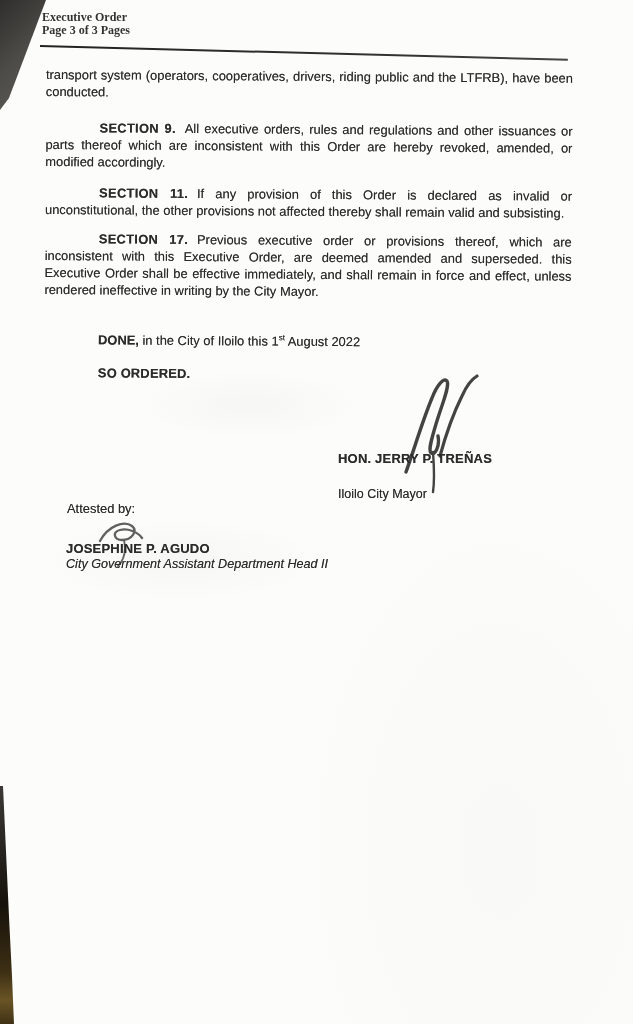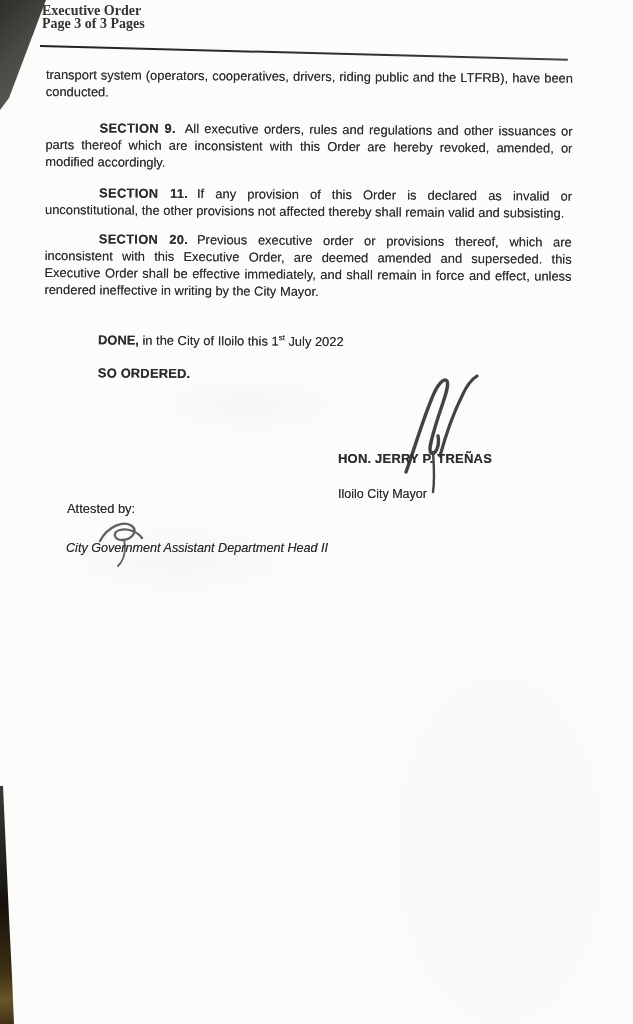--- a/index.html
+++ b/index.html
@@ -23,23 +23,23 @@
     filter:blur(0.5px);
   }
   .edge-artifact{
     position:absolute;left:0;top:786px;width:15px;height:238px;
     background:linear-gradient(to bottom, rgba(25,22,18,0.85) 0%, #16110b 50%, #3d2f14 78%, #6a5426 90%, #3f3114 100%);
     clip-path:polygon(0 0,3px 0,9px 55%,12px 80%,14px 100%,0 100%);
     filter:blur(0.6px);
   }
   
   .doc-header{
-    position:absolute;left:42px;top:4px;
+    position:absolute;left:42px;top:11px;
     font-family:"Liberation Serif", serif;
-    font-weight:bold;font-size:14px;line-height:13px;color:#333;
+    font-weight:bold;font-size:12px;line-height:13px;color:#333;
   }
   .header-rule{
     position:absolute;left:40px;top:45px;width:528px;height:2px;
     background:linear-gradient(to right,#222 0%,#333 70%,#444 100%);
     transform:rotate(1.5deg);transform-origin:left center;
   }
   
   .body-text{
     position:absolute;left:46px;top:66px;width:527px;
     font-size:12.9px;line-height:17px;text-align:justify;
@@ -90,23 +90,23 @@
   </div>
   <div class="header-rule"></div>
 
   <div class="body-text">
     <p class="para">transport system (operators, cooperatives, drivers, riding public and the LTFRB), have been conducted.</p>
 
     <p class="para indent p-sec9"><span class="plabel">SECTION 9.</span><span>All executive orders, rules and regulations and other issuances or parts thereof which are inconsistent with this Order are hereby revoked, amended, or modified accordingly.</span></p>
 
     <p class="para indent p-sec10"><span class="plabel">SECTION 11.</span><span>If any provision of this Order is declared as invalid or unconstitutional, the other provisions not affected thereby shall remain valid and subsisting.</span></p>
 
-    <p class="para indent p-sec11"><span class="plabel">SECTION 20.</span><span>Previous executive order or provisions thereof, which are inconsistent with this Executive Order, are deemed amended and superseded. this Executive Order shall be effective immediately, and shall remain in force and effect, unless rendered ineffective in writing by the City Mayor.</span></p>
+    <p class="para indent p-sec11"><span class="plabel">SECTION 17.</span><span>Previous executive order or provisions thereof, which are inconsistent with this Executive Order, are deemed amended and superseded. this Executive Order shall be effective immediately, and shall remain in force and effect, unless rendered ineffective in writing by the City Mayor.</span></p>
 
-    <p class="para done-line"><span class="b">DONE,</span><span> in the City of Iloilo this 1</span><sup>st</sup><span> July 2022</span></p>
+    <p class="para done-line"><span class="b">DONE,</span><span> in the City of Iloilo this 1</span><sup>st</sup><span> August 2022</span></p>
 
     <p class="para so-ordered">SO ORDERED.</p>
   </div>
 
   <svg class="sig-mayor" width="100" height="124" viewBox="0 0 100 124">
     <g fill="none" stroke="#2a2a2a" stroke-linecap="round" stroke-linejoin="round">
       <path d="M14,100 C22,78 30,50 40,26 C45,13 52,5 55,9 C58,14 50,32 44,52 C40,66 36,78 39,81 C43,84 48,74 46,64" stroke-width="3.4"></path>
       <path d="M48,84 C54,62 62,40 70,24 C74,15 80,7 85,4" stroke-width="3.2"></path>
       <path d="M41,80 C42,94 43,106 41,120" stroke-width="2.4"></path>
     </g>
@@ -120,16 +120,17 @@
   <div class="attested">Attested by:</div>
 
   <svg class="sig-agudo" width="70" height="52" viewBox="0 0 70 52">
     <g fill="none" stroke="#3a3a3a" stroke-linecap="round" stroke-linejoin="round">
       <path d="M6,24 C14,9 30,3 38,9 C44,14 38,23 28,23 C20,23 18,15 26,13 C34,11 44,15 48,21" stroke-width="2.3"></path>
       <path d="M30,23 C32,33 30,43 24,49" stroke-width="1.8"></path>
     </g>
   </svg>
 
   <div class="attestor">
+    <div class="name">JOSEPHINE P. AGUDO</div>
     <div class="title">City Government Assistant Department Head II</div>
   </div>
 
 </div>
 
 </body></html>

